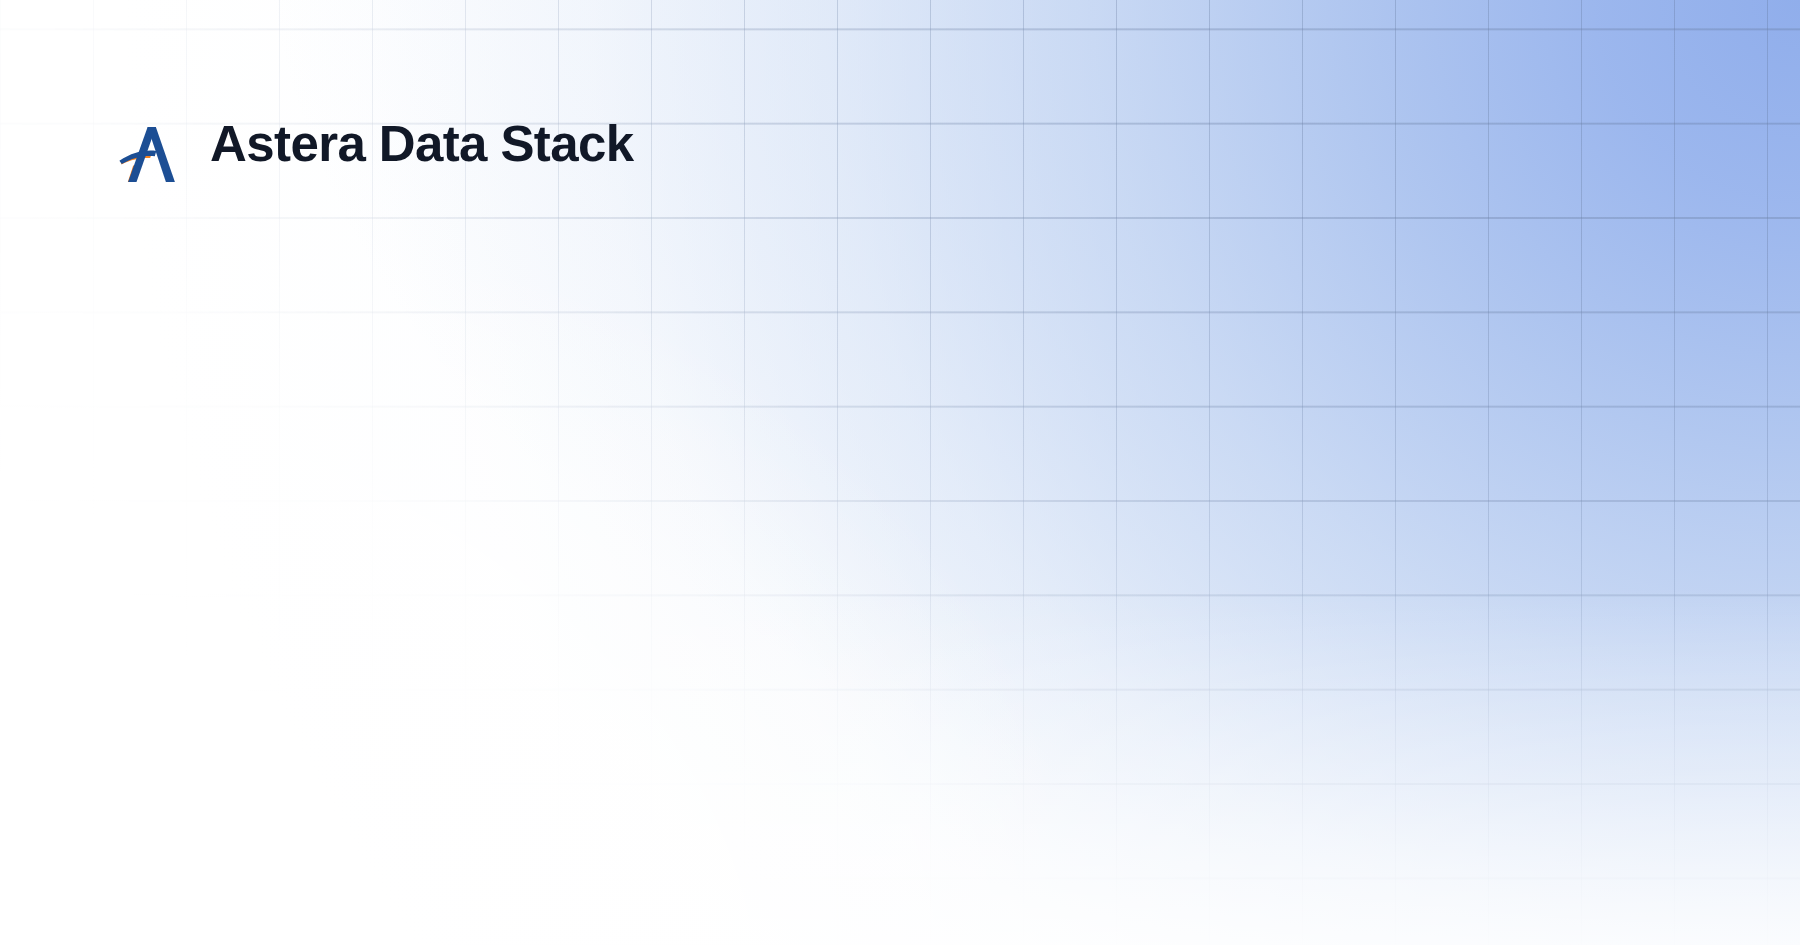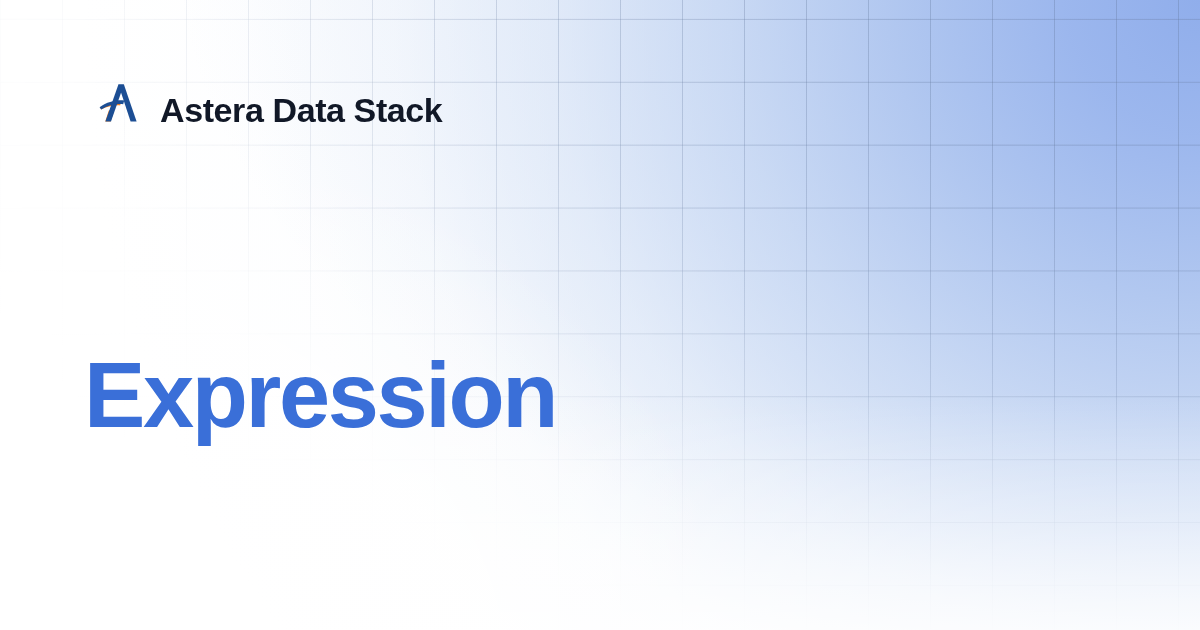--- a/index.html
+++ b/index.html
@@ -107,24 +107,24 @@
   .content {
     position: relative;
     z-index: 5;
     width: 100%;
     height: 100%;
   }
 
   
   .brand {
     position: absolute;
-    left: 96px;
+    left: 76px;
     top: 79px;
     display: flex;
-    align-items: flex-end;
+    align-items: flex-start;
     gap: 16px;
   }
 
   .brand-logo {
     width: 48px;
     height: 48px;
     display: block;
     flex: 0 0 auto;
   }
 
@@ -180,17 +180,16 @@
 
         <path d="M22.4 5.6 L27.9 5.6 L40.6 42.4 L34.6 42.4 Z" fill="#1c4e94"></path>
 
         <path d="M3.6 28.2 C12.0 22.4 21.0 20.6 28.2 21.6 L27.2 25.2 C20.6 24.4 12.6 26.0 5.2 30.4 Z" fill="#1c4e94"></path>
       </svg>
 
       <span class="brand-name">Astera Data Stack</span>
     </div>
 
     <div class="headline">
-      <span class="headline-line">Expression</span>
     </div>
 
   </div>
 </div>
 
 </body></html>

